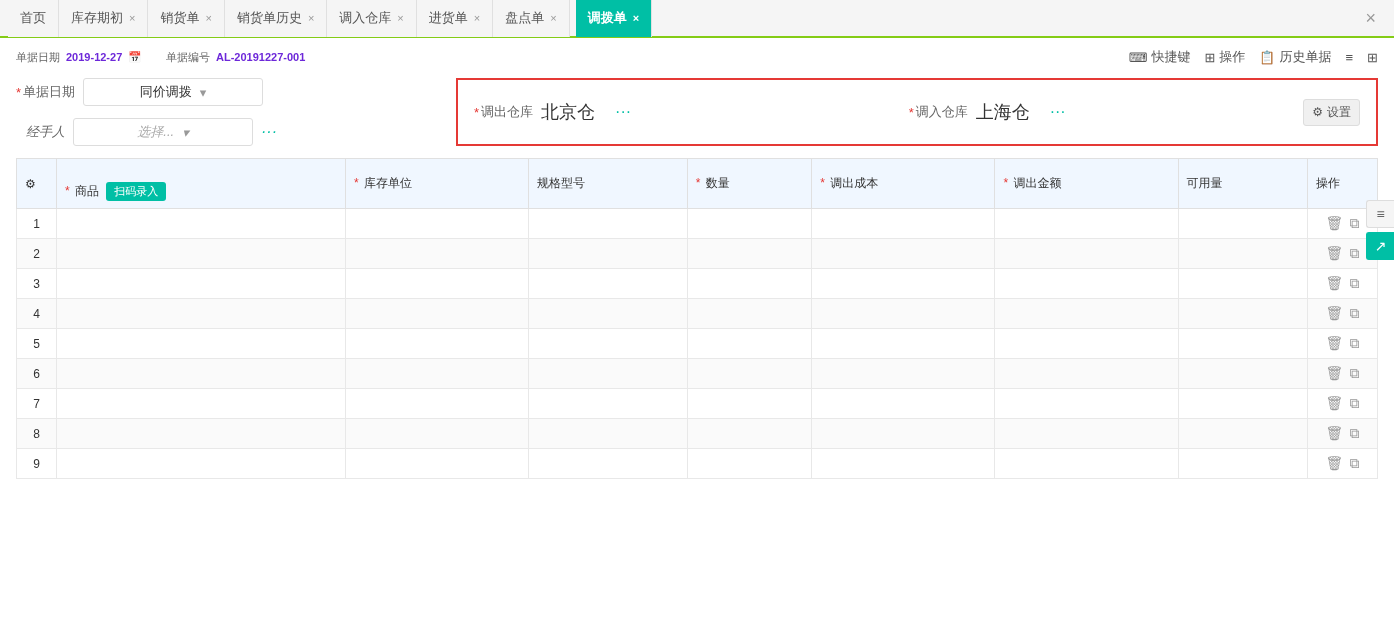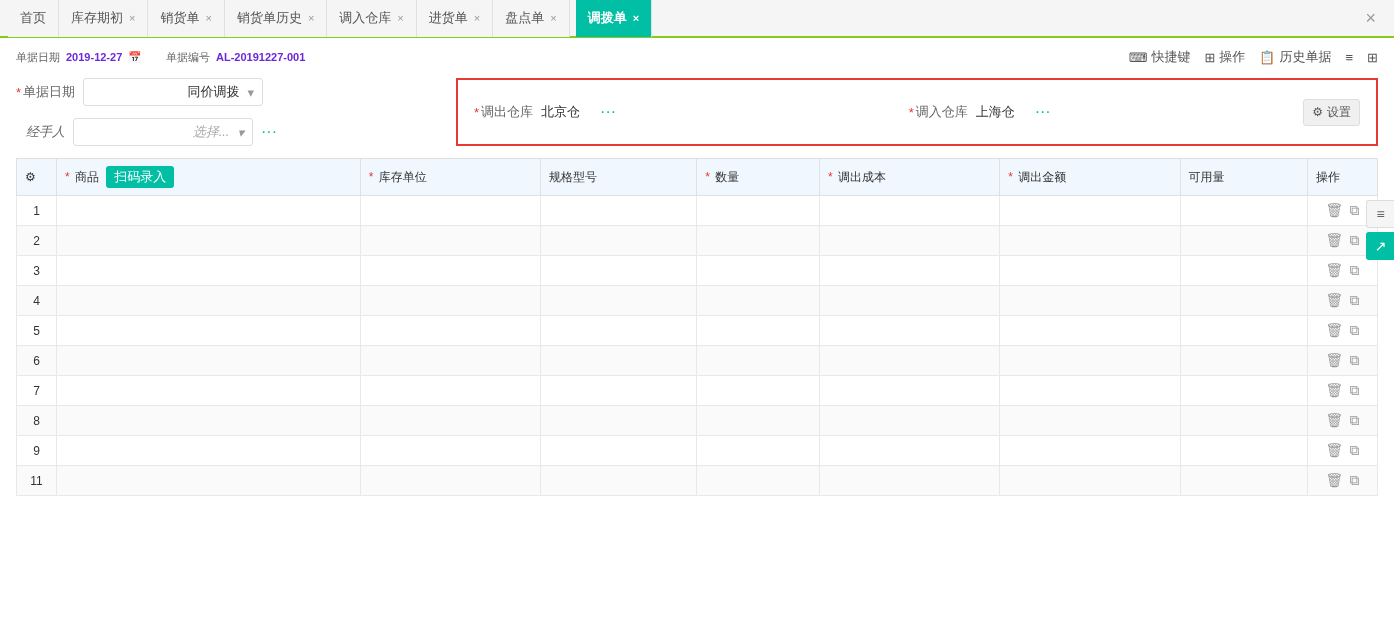--- a/index.html
+++ b/index.html
@@ -123,32 +123,32 @@
       color: #666;
       margin-right: 8px;
       white-space: nowrap;
     }
     .required-star {
       color: #e53935;
       margin-right: 2px;
     }
     .field-value {
       color: #333;
-      font-size: 13px;
+      font-size: 18px;
     }
     .field-dropdown {
       display: flex;
       align-items: center;
       border: 1px solid #ddd;
       border-radius: 3px;
       padding: 4px 8px;
       min-width: 180px;
       background: #fff;
       cursor: pointer;
-      justify-content: flex-end;
+      justify-content: center;
     }
     .field-dropdown .arrow { color: #999; margin-left: 8px; }
     .ellipsis-btn {
       color: #00bfa5;
       cursor: pointer;
       font-size: 16px;
       margin-left: 8px;
     }
     .warehouse-field {
       display: flex;
@@ -213,23 +213,24 @@
       cursor: pointer;
       color: #999;
       font-size: 14px;
     }
     .scan-btn {
       background: #00bfa5;
       color: #fff;
       border: none;
       border-radius: 3px;
       padding: 2px 8px;
-      font-size: 13px;
+      font-size: 11px;
       cursor: pointer;
       margin-left: 4px;
+      margin-top: 16px;
     }
     .th-gear {
       width: 40px;
       text-align: center;
     }
     .required-header {
       color: #e53935;
       margin-right: 2px;
     }
 
@@ -551,36 +552,20 @@
             <td></td>
             <td></td>
             <td></td>
             <td class="col-actions">
     <div class="action-icons">
       <span class="action-icon">🗑</span>
       <span class="action-icon">⧉</span>
     </div>
             </td>
           </tr>
-          <tr>
-            <td class="row-num">11</td>
-            <td></td>
-            <td></td>
-            <td></td>
-            <td></td>
-            <td></td>
-            <td></td>
-            <td></td>
-            <td class="col-actions">
-    <div class="action-icons">
-      <span class="action-icon">🗑</span>
-      <span class="action-icon">⧉</span>
-    </div>
-            </td>
-          </tr>
         </tbody>
     </table>
   </div>
 </div>
 
 <div class="right-float">
   <div class="float-btn">
     <span>≡</span>
   </div>
   <div class="float-btn green">

